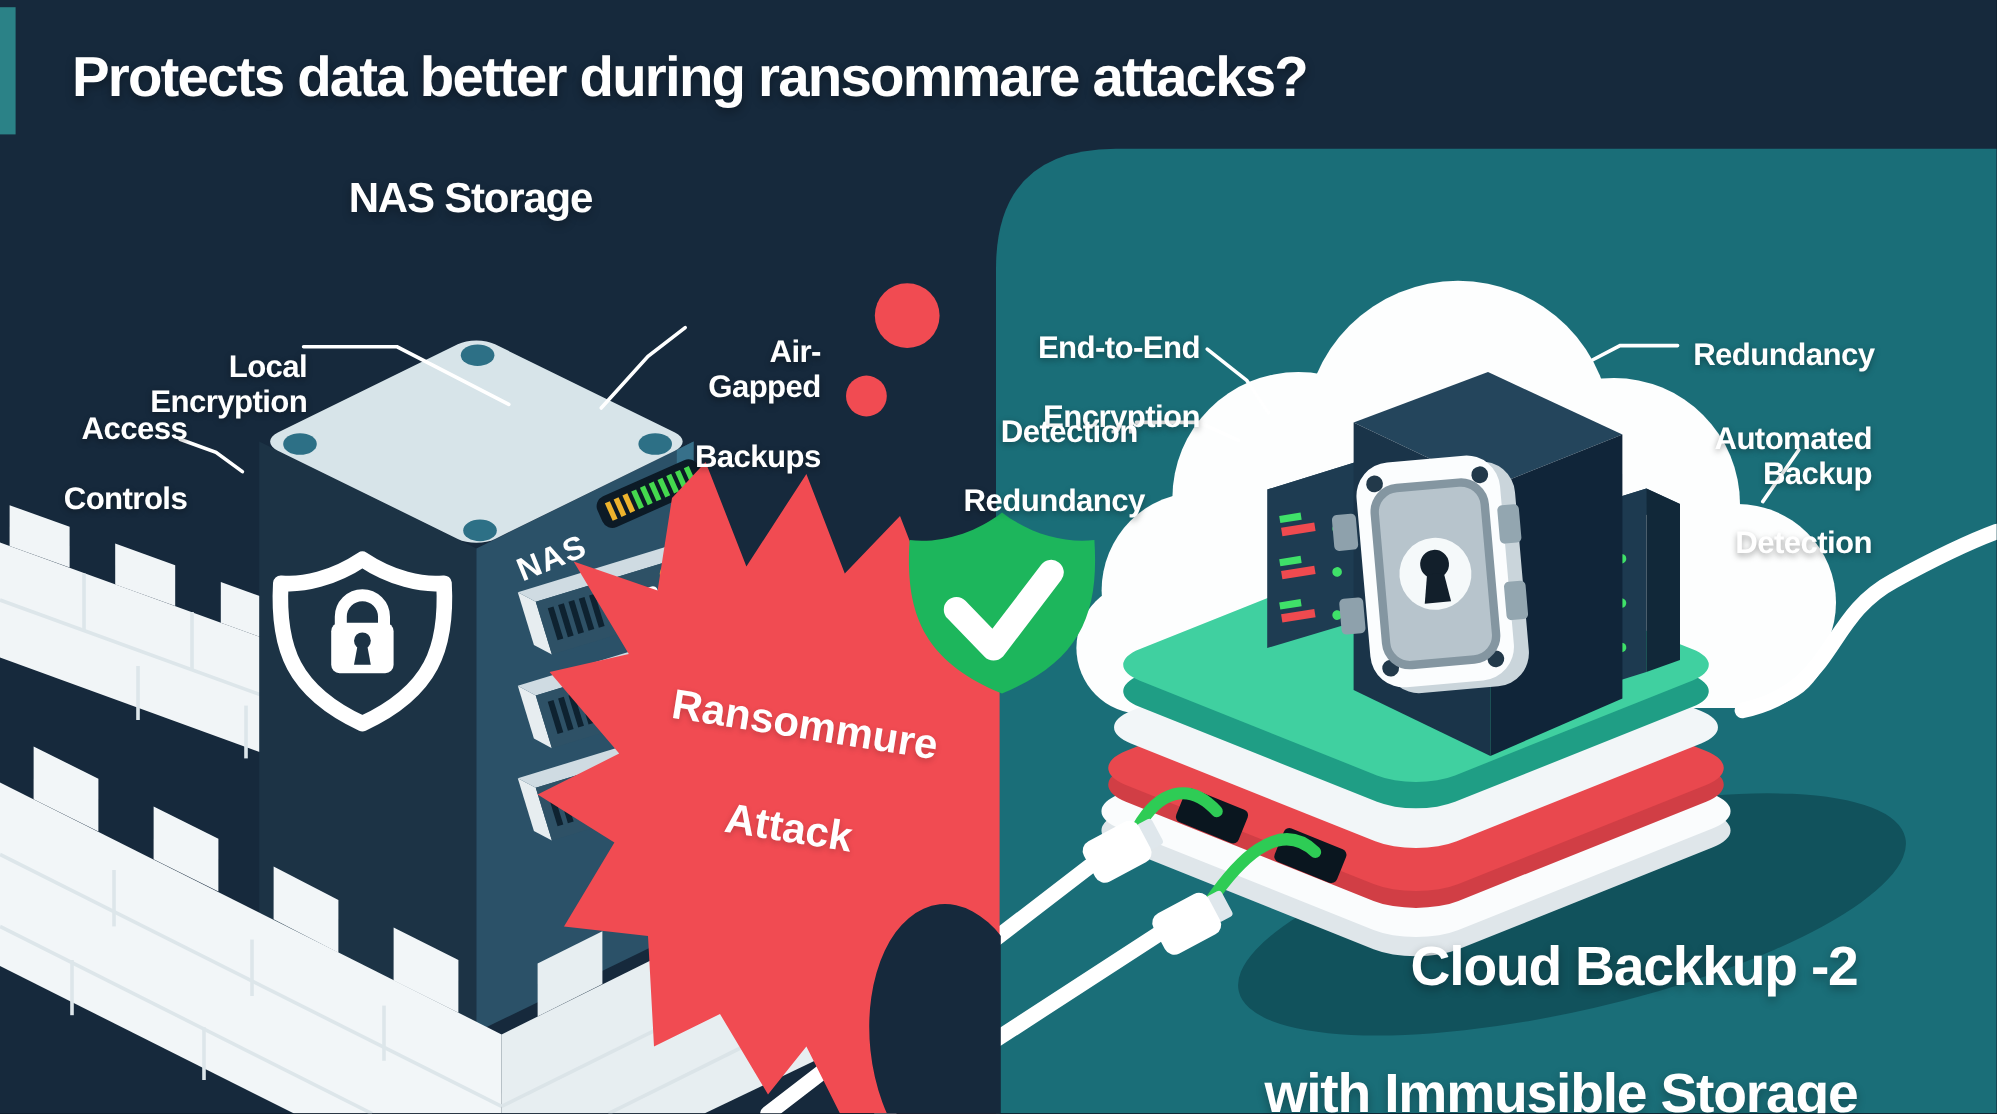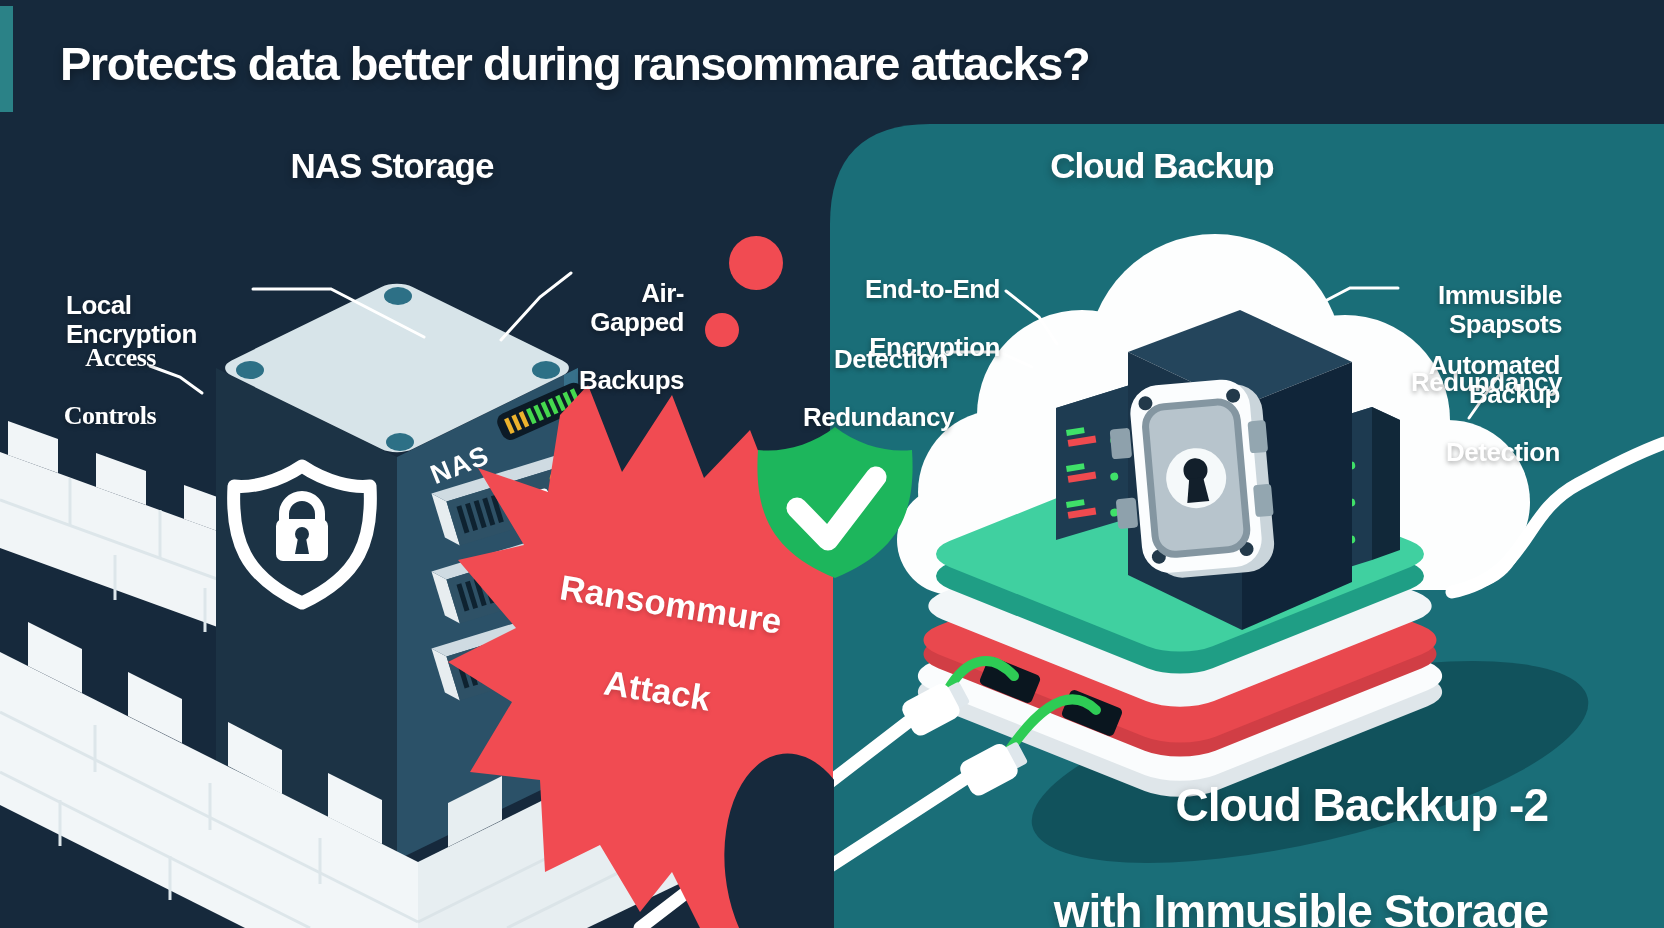--- a/index.html
+++ b/index.html
@@ -9,22 +9,22 @@
     -webkit-font-smoothing:antialiased;
   }
   .canvas svg{position:absolute;inset:0;display:block;}
   .txt{position:absolute;color:#ffffff;font-weight:bold;white-space:pre-line;}
   .title{left:60px;top:36px;font-size:47px;letter-spacing:-1.5px;text-shadow:0 3px 8px rgba(0,0,0,.35);}
   .heading{font-size:35px;letter-spacing:-1px;text-align:center;text-shadow:0 3px 8px rgba(0,0,0,.3);}
   .h-nas{left:192px;top:146px;width:400px;}
   .h-cloud{left:962px;top:146px;width:400px;}
   .lbl{font-size:26px;line-height:1.12;text-align:right;letter-spacing:-0.5px;text-shadow:0 2px 5px rgba(0,0,0,.35);}
   .lbl span{display:block;}
-  .lbl-local{left:66px;top:262px;width:190px;text-align:left;}
-  .lbl-access{left:36px;top:314px;width:120px;font-family:Liberation Serif, serif;}
+  .lbl-local{left:66px;top:262px;width:190px;text-align:right;}
+  .lbl-access{left:36px;top:314px;width:120px;}
   .lbl-airgap{left:552px;top:250px;width:132px;}
   .lbl-e2e{left:860px;top:246px;width:140px;}
   .lbl-geo{left:803px;top:316px;width:145px;}
   .lbl-immu{left:1322px;top:252px;width:240px;}
   .lbl-auto{left:1368px;top:322px;width:192px;}
   .burst-label{left:538px;top:538px;width:252px;font-size:35px;line-height:1.25;text-align:center;
     transform:rotate(9deg);text-shadow:0 2px 5px rgba(0,0,0,.2);}
   .burst-label span{display:block;}
   .nas-tag{left:430px;top:450px;font-size:27px;letter-spacing:1px;transform:rotate(-22deg);}
   .caption{left:900px;top:726px;width:648px;font-size:46px;line-height:1.15;letter-spacing:-1px;
@@ -295,21 +295,20 @@
     <path d="M 1006 291 L 1039 317 L 1057 344"></path>
     <path d="M 947 352 L 999 352 L 1032 367"></path>
     <path d="M 1398 288 L 1350 288 L 1327 300"></path>
     <path d="M 1499 375 L 1469 418"></path>
   </g>
 </svg>
 
 <div class="txt title">Protects data better during ransommare attacks?</div>
 
 <div class="txt heading h-nas">NAS Storage</div>
-<div class="txt heading h-cloud">Cloud Backup</div>
 
 <div class="txt lbl lbl-local">
   <span>Local Encryption</span>
 </div>
 <div class="txt lbl lbl-access">
   <span>Access</span>
   <span>Controls</span>
 </div>
 <div class="txt lbl lbl-airgap">
   <span>Air-Gapped</span>
@@ -318,21 +317,20 @@
 
 <div class="txt lbl lbl-e2e">
   <span>End-to-End</span>
   <span>Encryption</span>
 </div>
 <div class="txt lbl lbl-geo">
   <span>Detection</span>
   <span>Redundancy</span>
 </div>
 <div class="txt lbl lbl-immu">
-  <span>Immusible Spapsots</span>
   <span>Redundancy</span>
 </div>
 <div class="txt lbl lbl-auto">
   <span>Automated Backup</span>
   <span>Detection</span>
 </div>
 
 <div class="txt nas-tag">NAS</div>
 
 <div class="txt burst-label">

